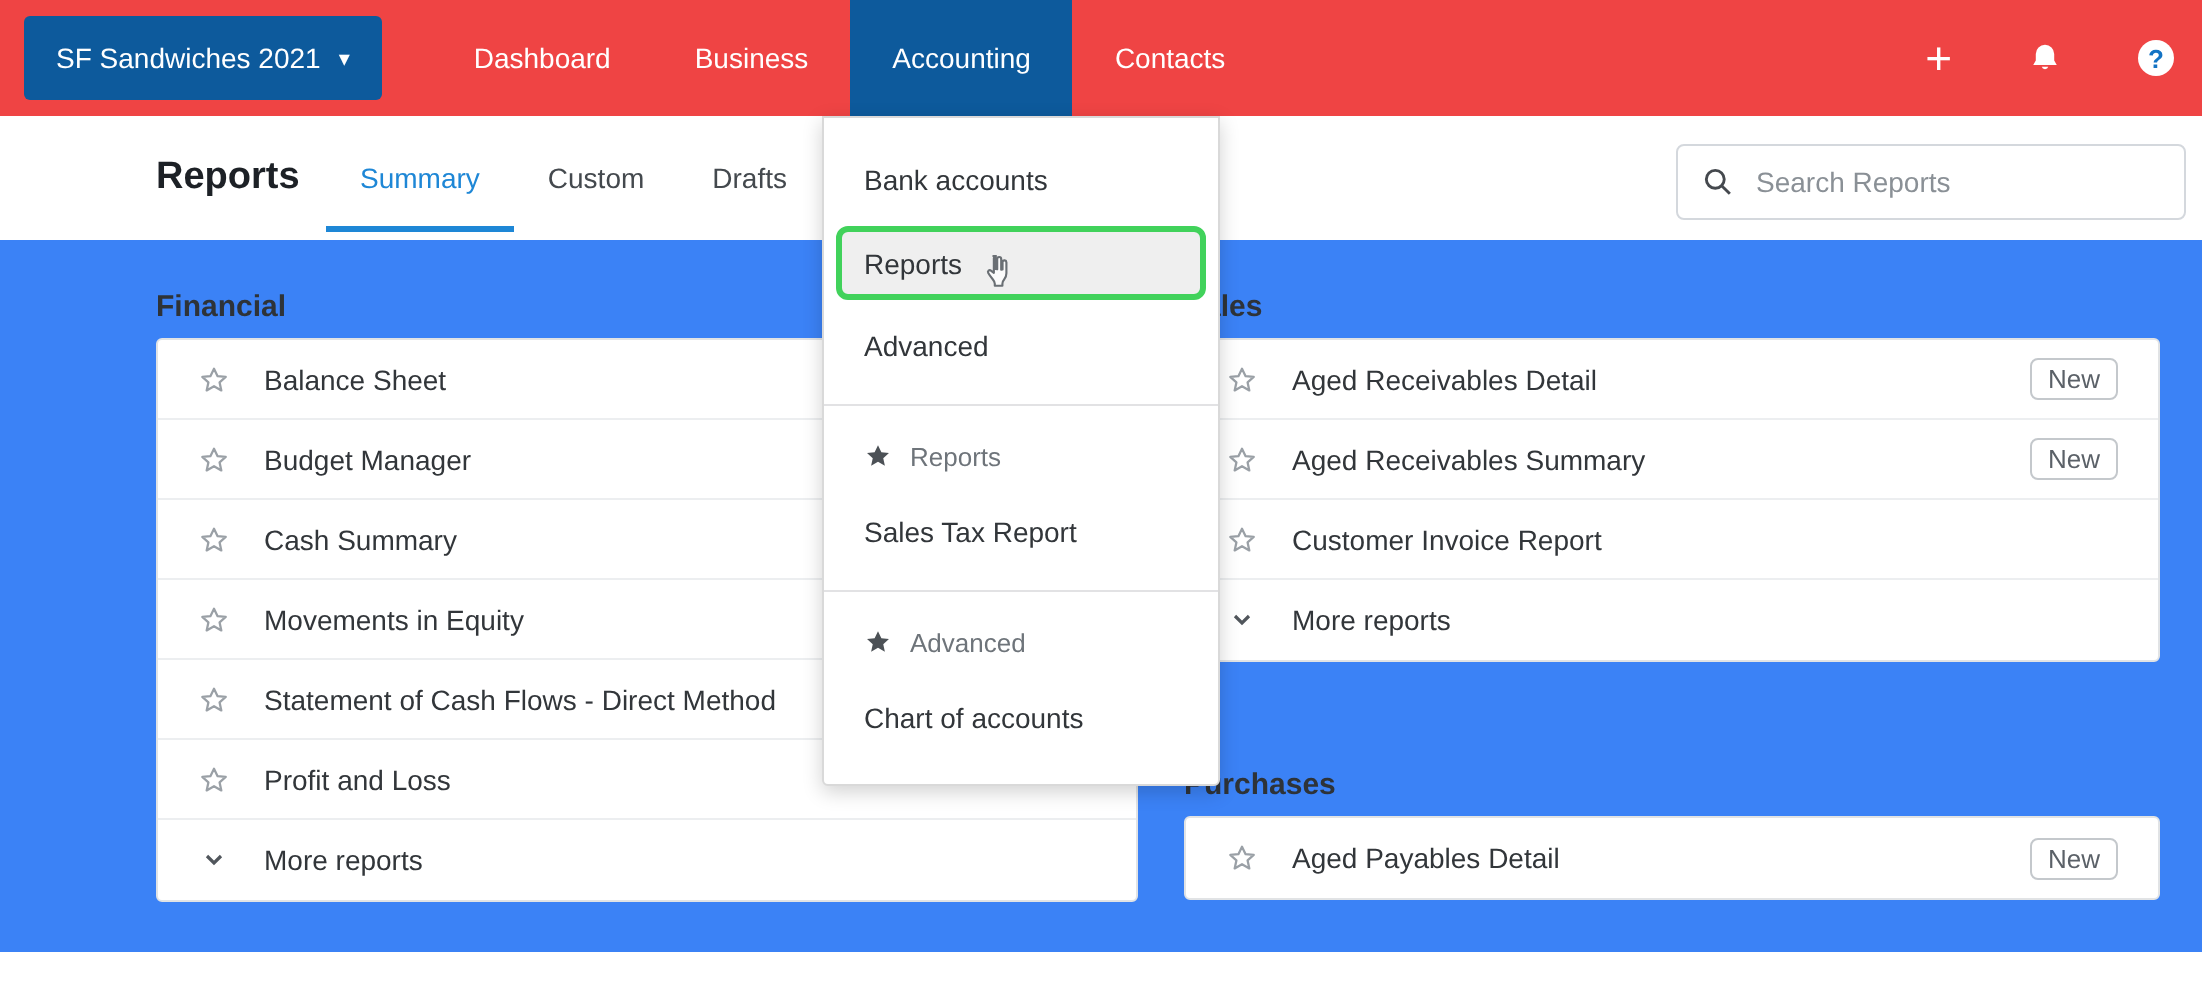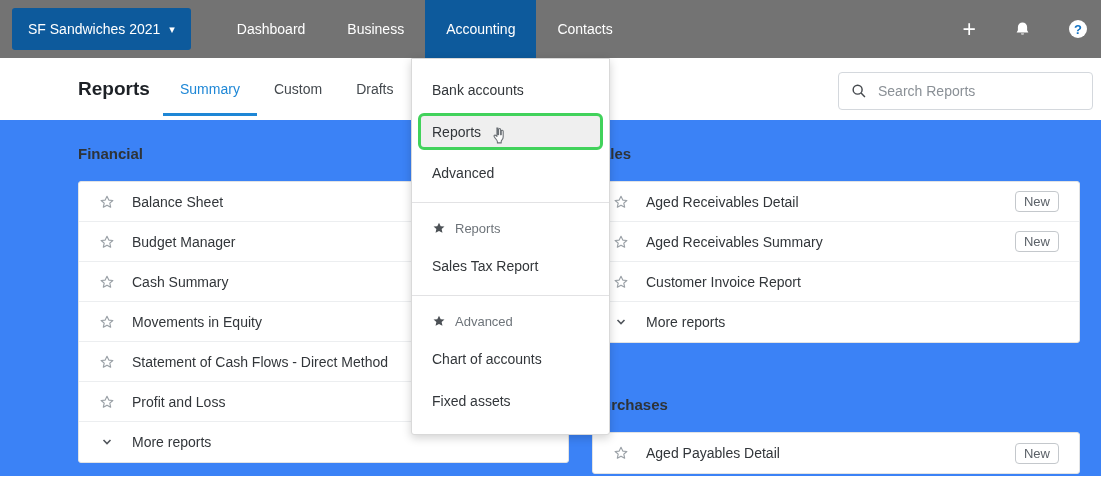--- a/index.html
+++ b/index.html
@@ -1,21 +1,21 @@
 <!DOCTYPE html>
 <html><head>
 <meta charset="utf-8">
 <style>
   * { box-sizing: border-box; margin: 0; padding: 0; }
   html,body { width:1101px; height:501px; overflow:hidden; }
   body { font-family: "Liberation Sans", "DejaVu Sans", sans-serif; background:#fff; position:relative; }
 
   
   .navbar { position:absolute; top:0; left:0; width:1101px; height:58px;
-            background:#737373; display:flex; align-items:stretch; z-index:5; }
+            background:#ef4444; display:flex; align-items:stretch; z-index:5; }
   .org-switcher { margin:8px 0 8px 12px; background:#0d5a9c; border-radius:3px;
                   color:#fff; font-size:14px; display:flex; align-items:center;
                   padding:0 16px; cursor:pointer; }
   .org-caret { margin-left:9px; font-size:11px; }
   .nav-items { display:flex; margin-left:25px; }
   .nav-item { color:#fff; font-size:14px; font-weight:normal; padding:0 21px;
               display:flex; align-items:center; cursor:pointer; }
   .nav-item.active { background:#0d5a9c; }
   .nav-right { position:absolute; right:14px; top:0; height:58px; display:flex;
                align-items:center; gap:38px; }
@@ -42,21 +42,21 @@
                       font-size:14px; color:#32363a; font-family:inherit; }
   .search-box input::placeholder { color:#8a9096; }
 
   
   .content { position:absolute; top:120px; left:0; width:1101px; height:356px;
              background:#3b82f6; overflow:hidden; }
   .col { position:absolute; top:0; padding-top:25px; }
   .col-left { left:78px; width:491px; }
   .col-right { left:592px; width:488px; }
   .section-title { font-size:15px; font-weight:bold; color:#2e3338; height:20px; }
-  .card { background:#fff; border:1px solid #e1e3e5; border-radius:3px; margin-top:16px; }
+  .card { background:#fff; border:1px solid #e1e3e5; border-radius:3px; margin-top:4px; }
   .row { height:40px; display:flex; align-items:center; padding:0 20px;
          border-bottom:1px solid #eceef0; cursor:pointer; }
   .row:last-child { border-bottom:none; }
   .row .lbl { margin-left:17px; font-size:14px; color:#32363a; flex:1; }
   .badge { font-size:13px; color:#5b6168; border:1px solid #c4c8cc; border-radius:4px;
            padding:2px 8px; background:#fff; }
   .purchases-title { margin-top:53px; }
 
   .bottom-band { position:absolute; top:476px; left:0; width:1101px; height:25px;
                  background:#fff; z-index:8; }
@@ -268,14 +268,13 @@
 
   <div class="group-header">
     <span style="display:flex;">
       <svg width="14" height="14" viewBox="0 0 24 24" fill="#4c5156">
           <path d="M12 2.8l2.9 6 6.5.7-4.9 4.4 1.4 6.4L12 17l-5.9 3.3 1.4-6.4-4.9-4.4 6.5-.7z"></path>
         </svg>
     </span>
     <span>Advanced</span>
   </div>
   <div class="menu-item">Chart of accounts</div>
-  <div class="menu-item">Fixed assets</div>
 </div>
 
 </body></html>

